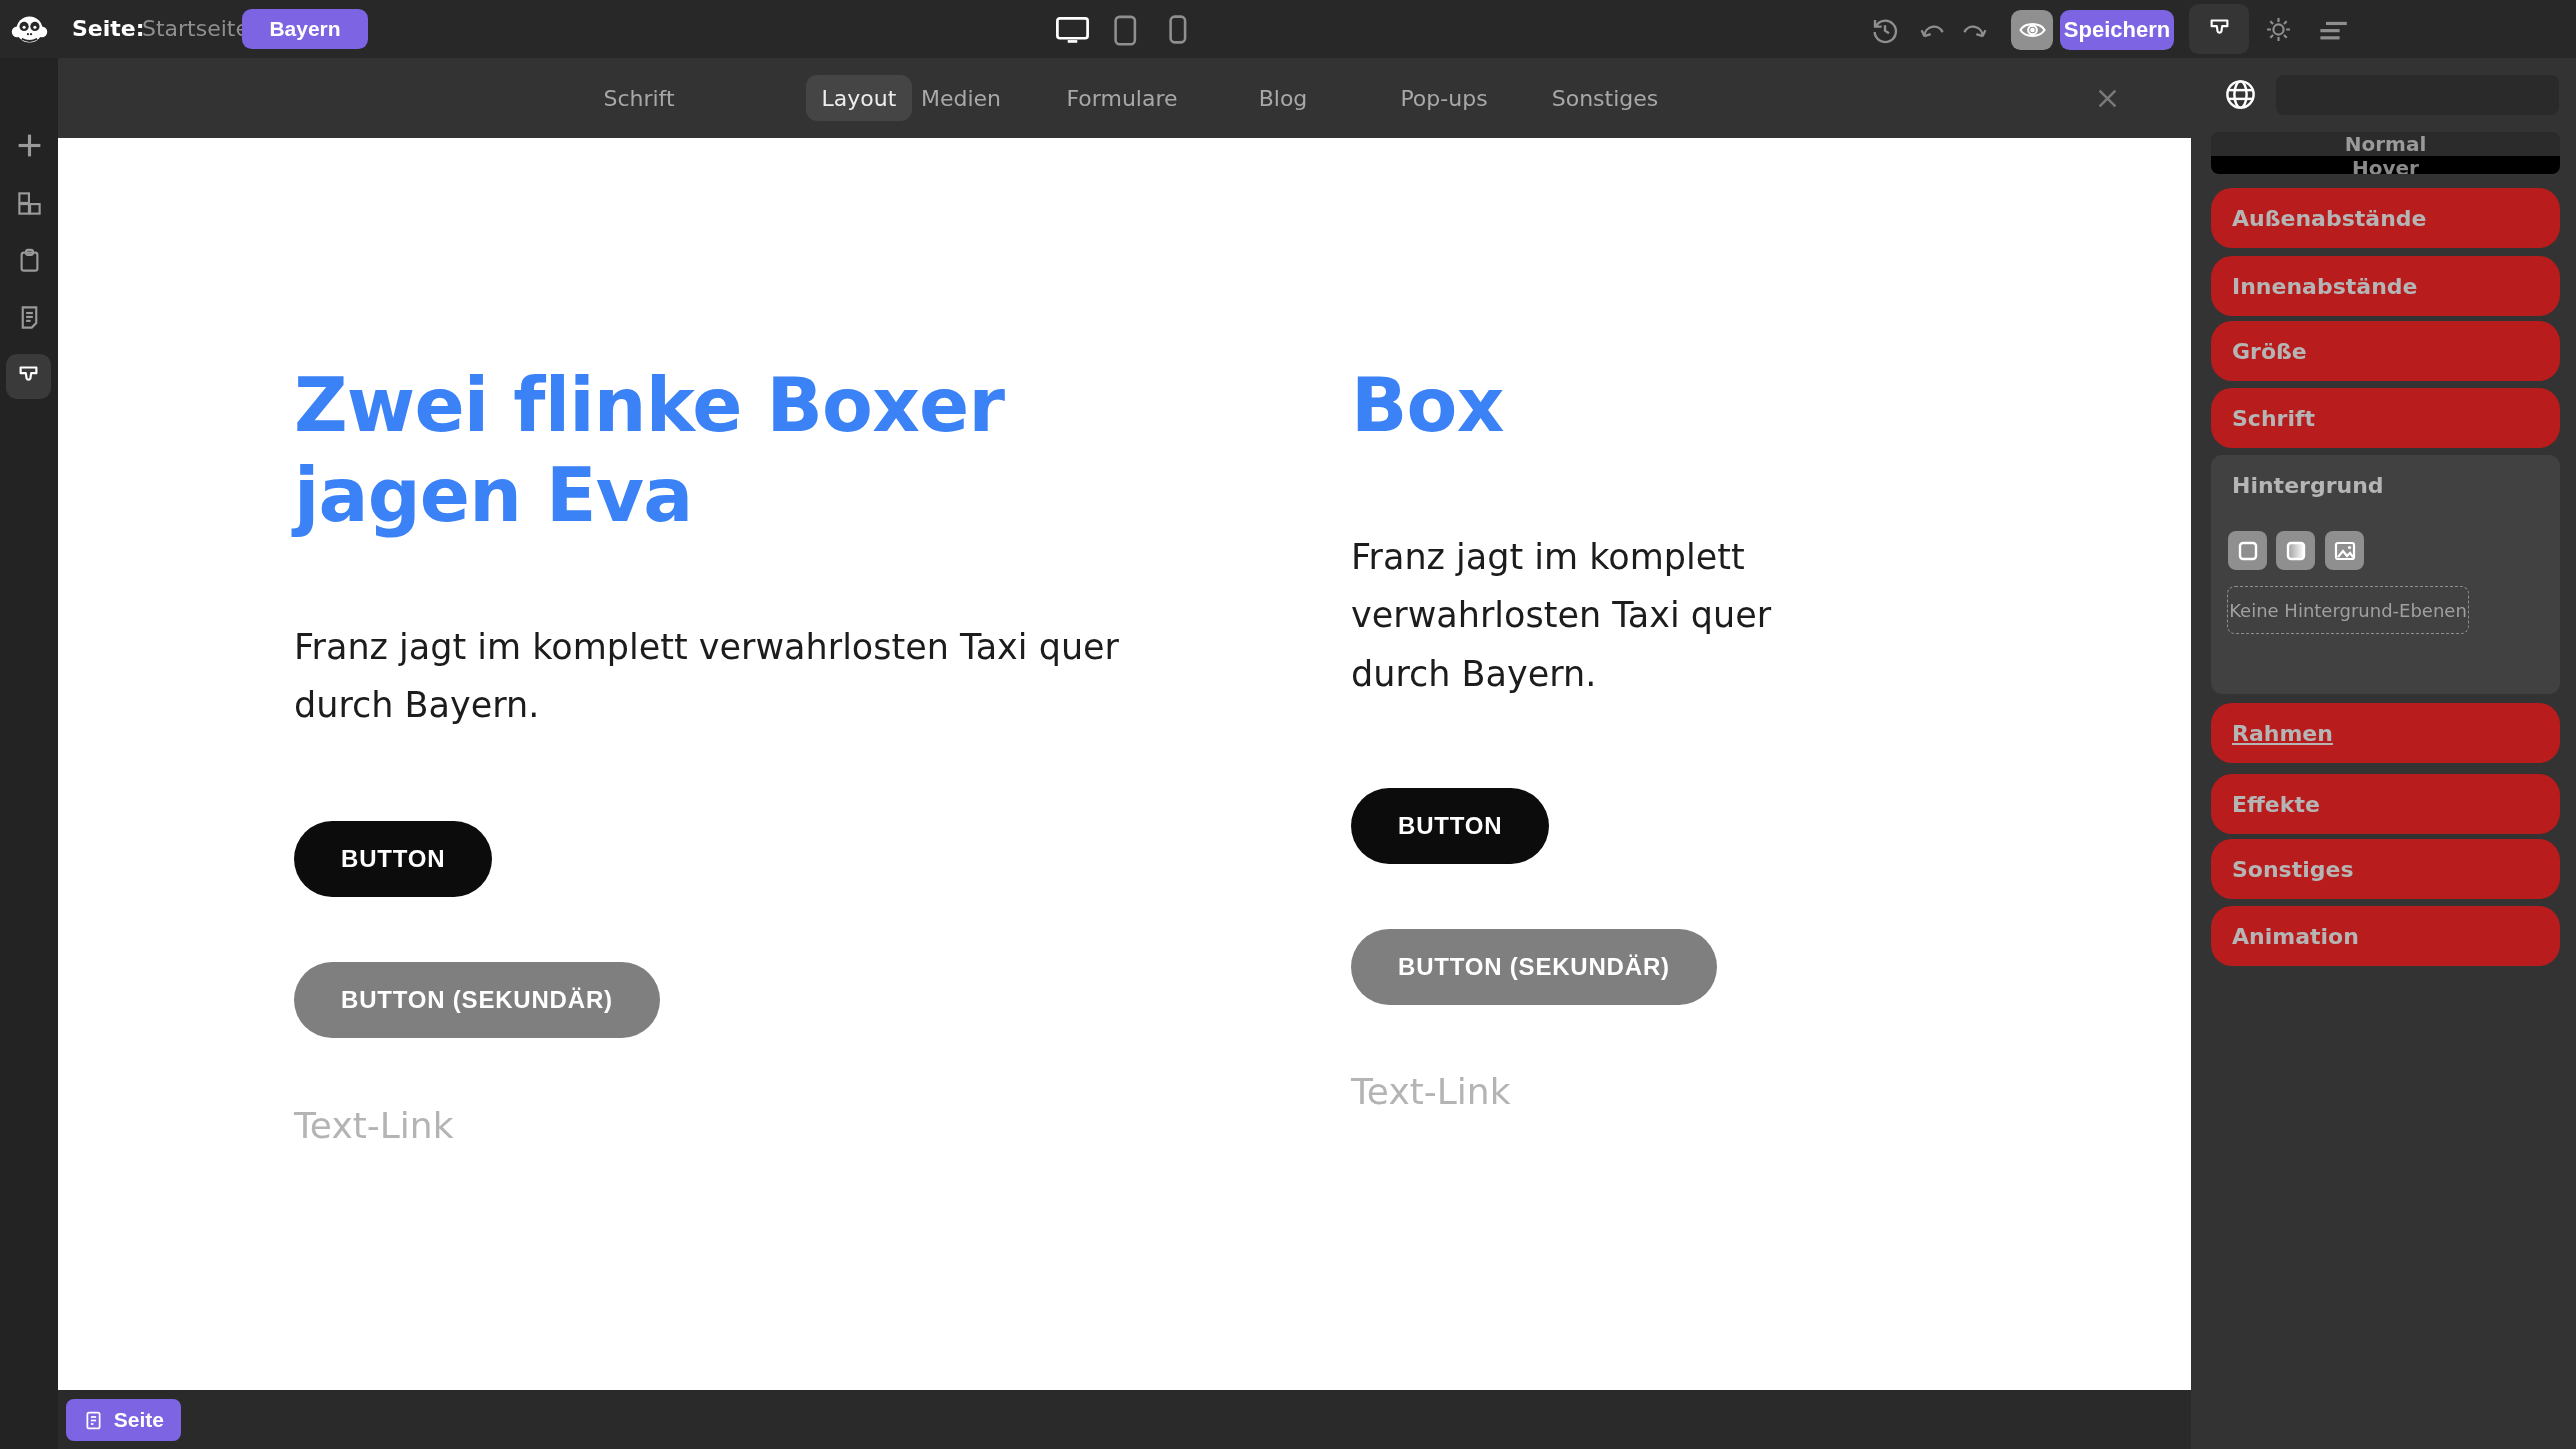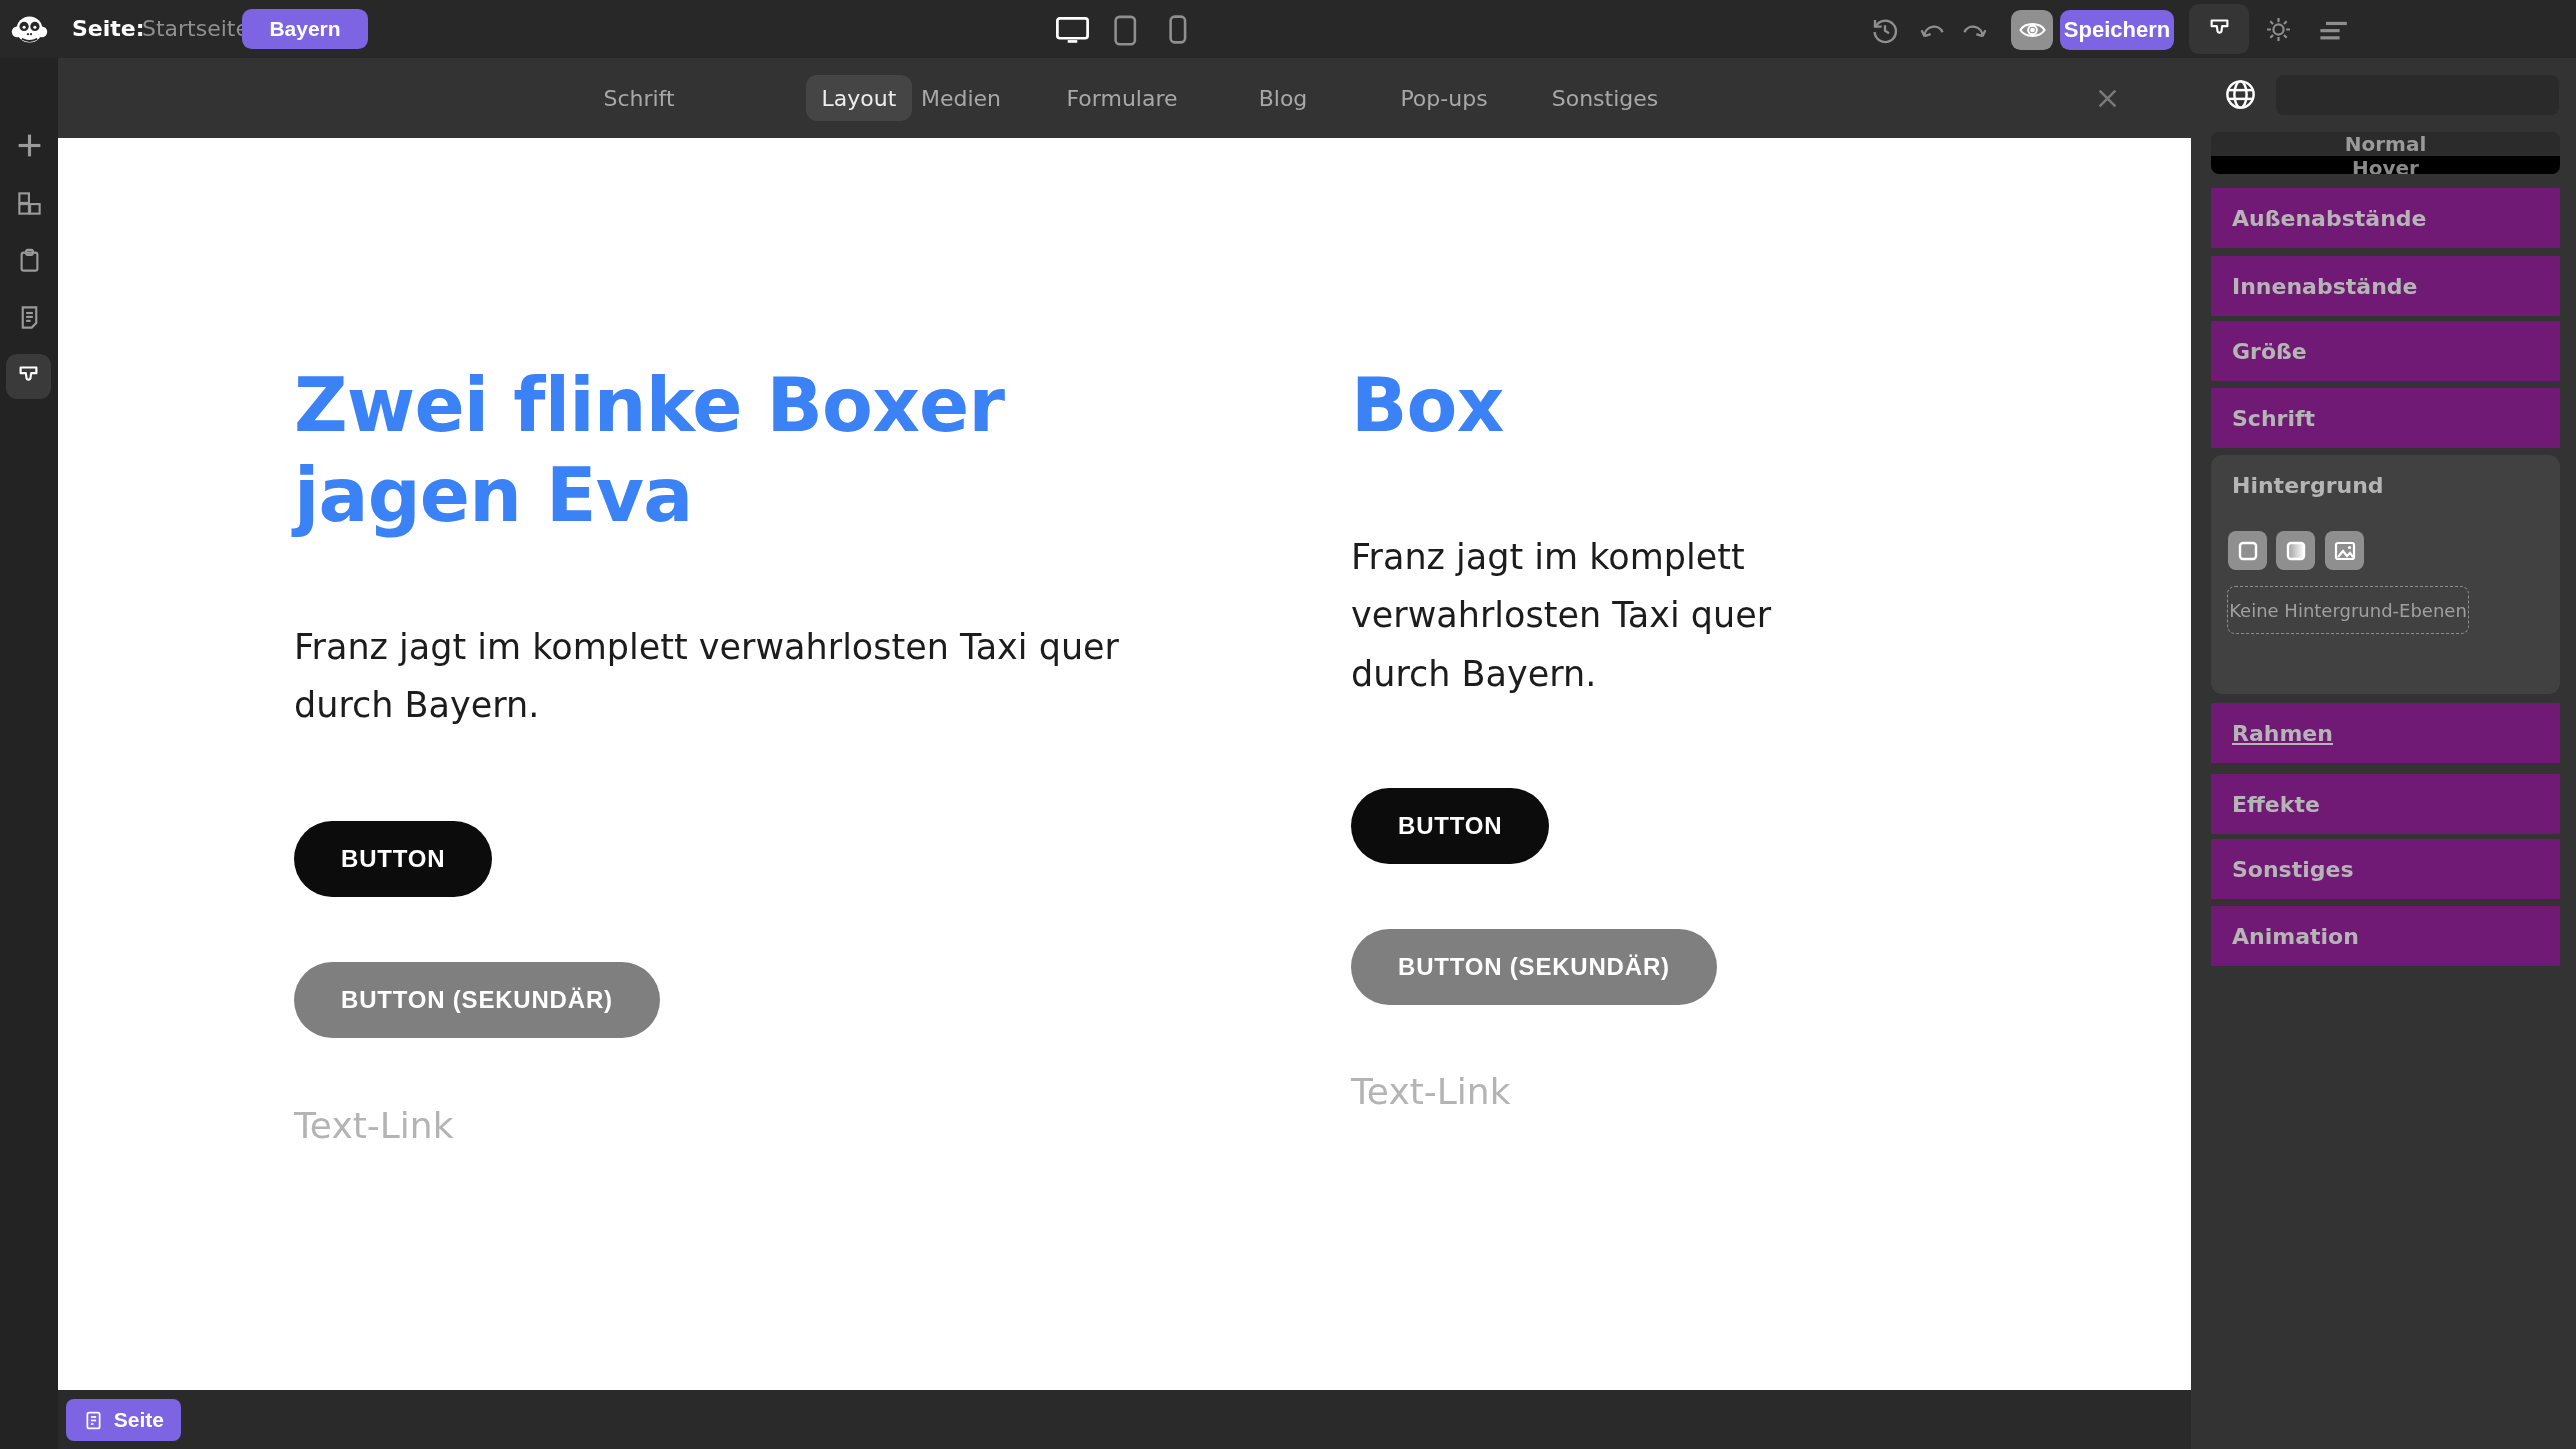--- a/index.html
+++ b/index.html
@@ -44,21 +44,21 @@
   
   .bottomstrip{left:58px;top:1390px;width:2133px;height:59px;background:#2a2a2a;}
 
   
   .panel{left:2191px;top:58px;width:385px;height:1391px;background:#333;}
   .panel-input{left:2276px;top:75px;width:283px;height:40px;background:#2a2a2a;border-radius:8px;border:none;}
   .seg{left:2211px;top:132px;width:349px;height:42px;border-radius:8px;overflow:hidden;display:flex;flex-direction:column;}
   .seg-half{flex:1;display:flex;align-items:center;justify-content:center;font-size:20px;font-weight:600;cursor:pointer;}
   .seg-normal{background:#2b2b2b;color:#9a9a9a;}
   .seg-hover{background:#000000;color:#8a8a8a;}
-  .section{left:2211px;width:349px;height:60px;background:#701a75;border-radius:1px;
+  .section{left:2211px;width:349px;height:60px;background:#b91c1c;border-radius:21px;
            display:flex;align-items:center;padding-left:21px;color:#b5b5b5;font-size:22px;font-weight:600;cursor:pointer;}
   .section-open{left:2211px;width:349px;background:#414141;border-radius:11.3px;color:#b5b5b5;}
   .section-open .hdr{height:60px;display:flex;align-items:center;padding-left:21px;font-size:22px;font-weight:600;cursor:pointer;}
   .bg-ic{position:absolute;width:39px;height:39px;border-radius:8px;background:#8f8f8f;
          display:flex;align-items:center;justify-content:center;color:#fff;cursor:pointer;}
   .dashed-box{position:absolute;left:16px;top:131px;width:242px;height:48px;border:1.6px dashed #8f8f8f;
          border-radius:8px;display:flex;align-items:center;justify-content:center;color:#a0a0a0;font-size:18px;}
   .page-btn{left:66px;top:1399px;width:115px;height:42px;border-radius:8px;font-size:21px;gap:9.7px;}
 </style>
 </head>

